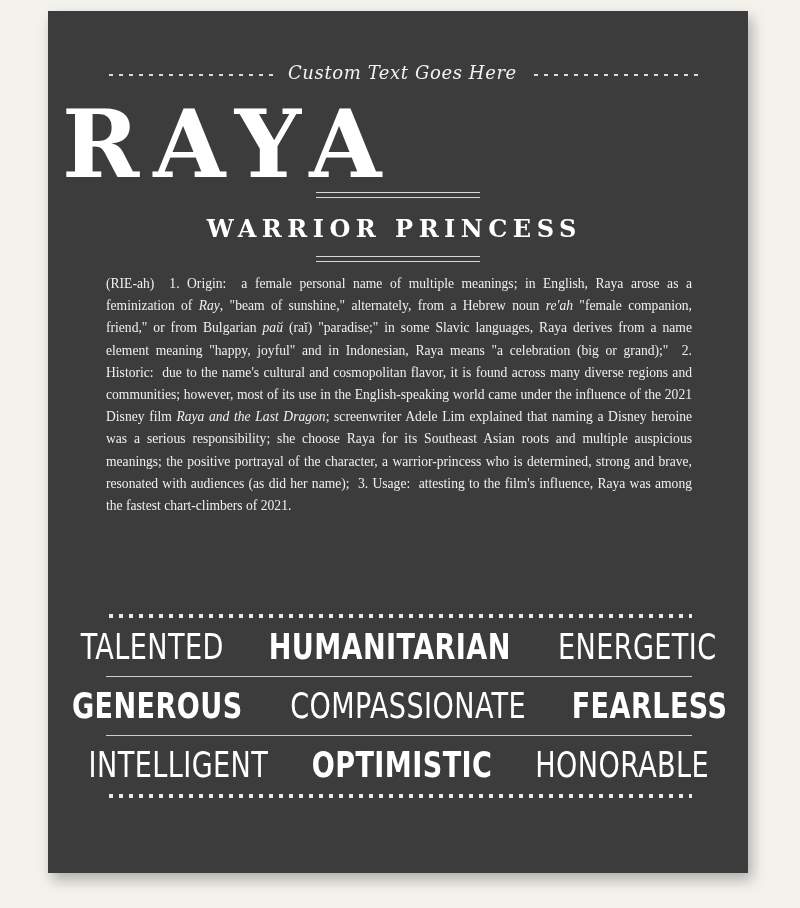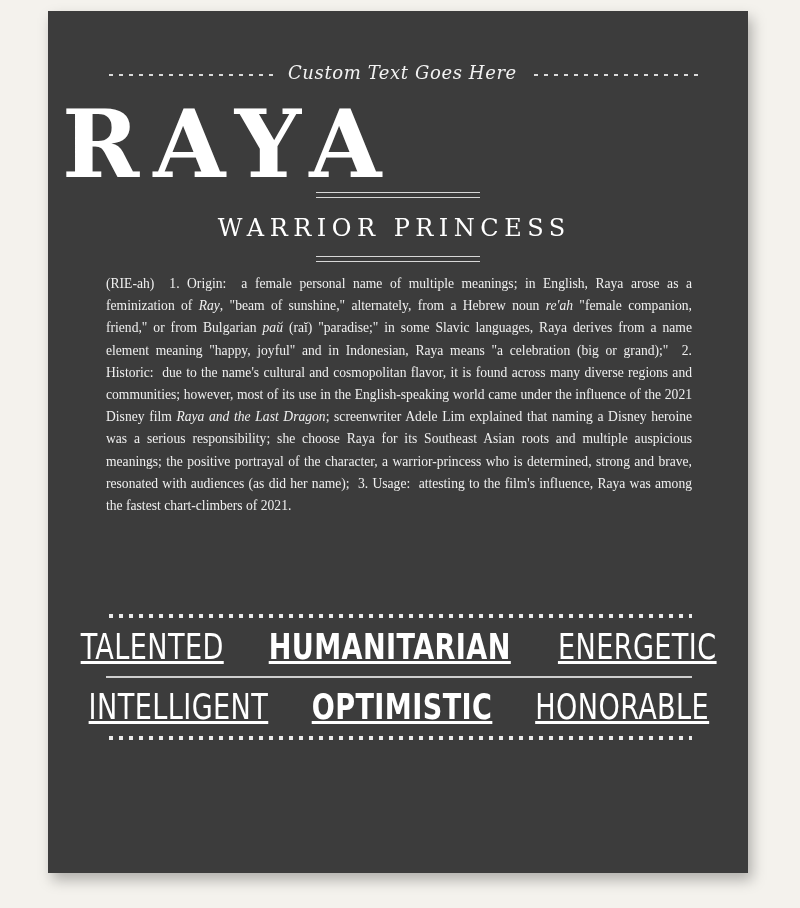--- a/index.html
+++ b/index.html
@@ -116,20 +116,21 @@
     position: absolute;
     top: 203px;
     left: 0;
     width: 687px;
     text-align: center;
     font-family: "DejaVu Serif", serif;
     font-size: 24px;
     letter-spacing: 5.5px;
     text-indent: 5.5px;
     color: #ffffff;
+    font-weight: bold;
   }
 
   
   .definition {
     position: absolute;
     top: 262px;
     left: 58px;
     width: 586px;
     font-family: Liberation Serif, serif;
     font-size: 13.6px;
@@ -138,21 +139,20 @@
     color: #f0f0f0;
   }
   .definition i { font-style: italic; }
 
   
   .attr-block {
     position: absolute;
     left: 58px;
     top: 603px;
     width: 586px;
-    text-decoration: underline;
   }
   .dotted-wide {
     height: 4px;
     background-image: radial-gradient(circle, #eaeaea 42%, rgba(0,0,0,0) 43%);
     background-size: 10px 4px;
     background-repeat: repeat-x;
     background-position: 0 0;
   }
   .thin-rule {
     height: 1px;
@@ -211,20 +211,25 @@
       <div class="definition">(RIE-ah)&nbsp; 1. Origin:&nbsp; a female personal name of multiple meanings; in English, Raya arose as a feminization of <i>Ray</i>, "beam of sunshine," alternately, from a Hebrew noun <i>re'ah</i> "female companion, friend," or from Bulgarian <i>рай</i> (raĭ) "paradise;" in some Slavic languages, Raya derives from a name element meaning "happy, joyful" and in Indonesian, Raya means "a celebration (big or grand);"&nbsp; 2. Historic:&nbsp; due to the name's cultural and cosmopolitan flavor, it is found across many diverse regions and communities; however, most of its use in the English-speaking world came under the influence of the 2021 Disney film <i>Raya and the Last Dragon</i>; screenwriter Adele Lim explained that naming a Disney heroine was a serious responsibility; she choose Raya for its Southeast Asian roots and multiple auspicious meanings; the positive portrayal of the character, a warrior-princess who is determined, strong and brave, resonated with audiences (as did her name);&nbsp; 3. Usage:&nbsp; attesting to the film's influence, Raya was among the fastest chart-climbers of 2021.</div>
 
       <div class="attr-block">
         <div class="dotted-wide"></div>
         <div class="attr-row">
             <span class="attr light">TALENTED</span>
             <span class="attr bold">HUMANITARIAN</span>
             <span class="attr light">ENERGETIC</span>
           </div>
         <div class="thin-rule"></div>
+        <div class="attr-row">
+            <span class="attr bold">GENEROUS</span>
+            <span class="attr light">COMPASSIONATE</span>
+            <span class="attr bold">FEARLESS</span>
+          </div>
         <div class="thin-rule"></div>
         <div class="attr-row">
             <span class="attr light">INTELLIGENT</span>
             <span class="attr bold">OPTIMISTIC</span>
             <span class="attr light">HONORABLE</span>
           </div>
         <div class="dotted-wide"></div>
       </div>
 
     </div>

